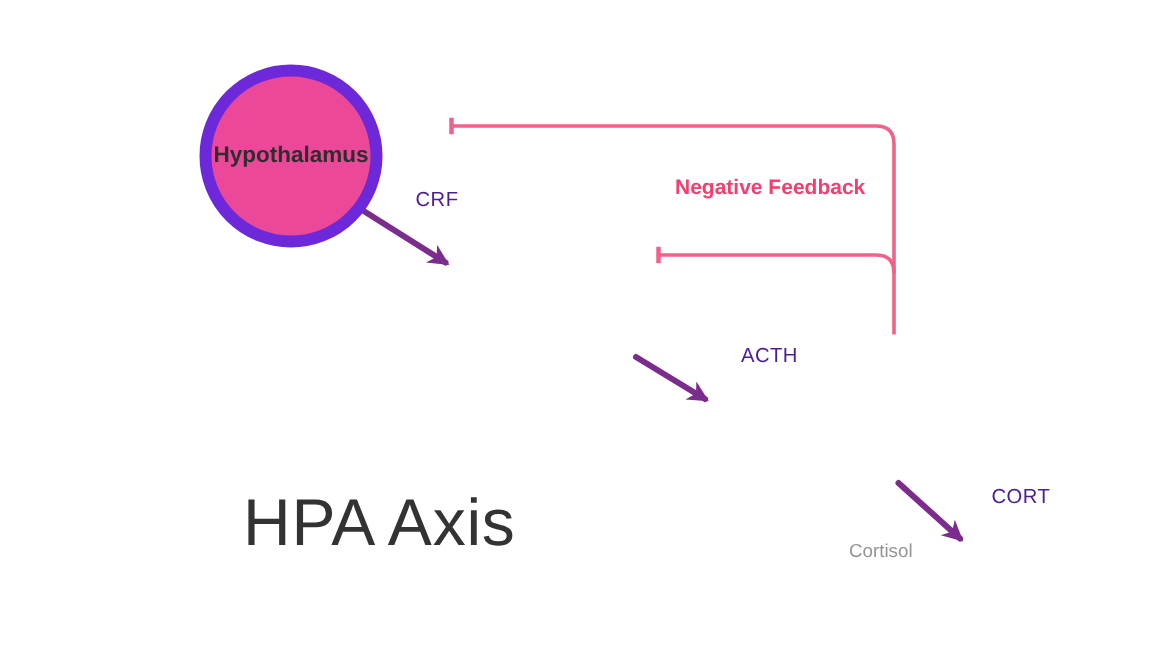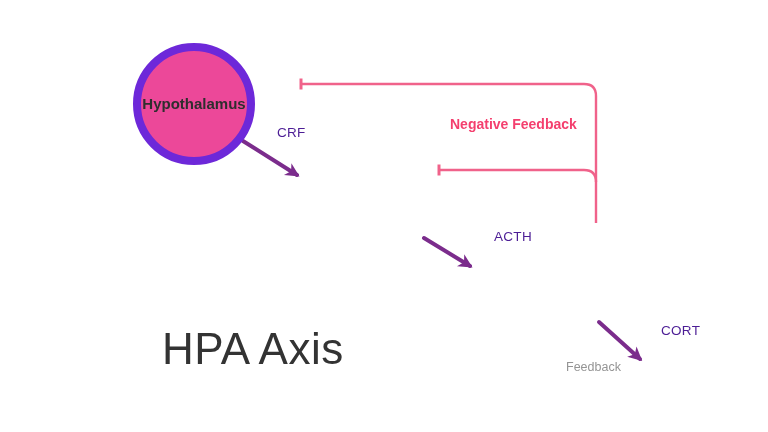--- a/index.html
+++ b/index.html
@@ -96,19 +96,19 @@
     <div class="node-label">Hypothalamus</div>
   </div>
 
 
 
   <div class="abbr abbr-crf">CRF</div>
 
   <div class="abbr abbr-acth">ACTH</div>
 
   <div class="abbr abbr-cort">CORT</div>
-  <div class="full full-cort">Feedback</div>
+  <div class="full full-cort">Cortisol</div>
 
   <div class="feedback-label">Negative Feedback</div>
 
   <div class="diagram-title">HPA Axis</div>
 
 </div>
 
 </body></html>

